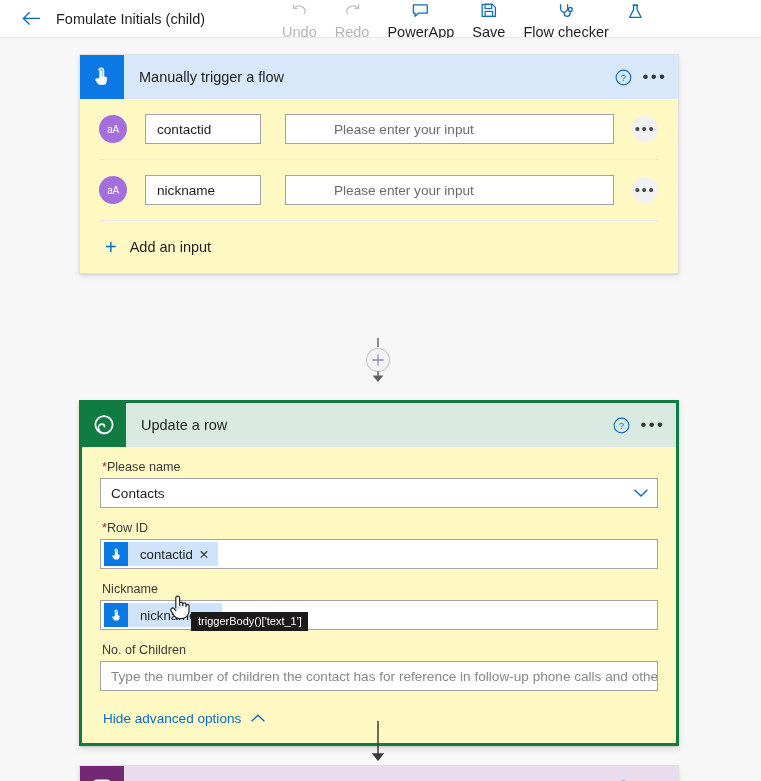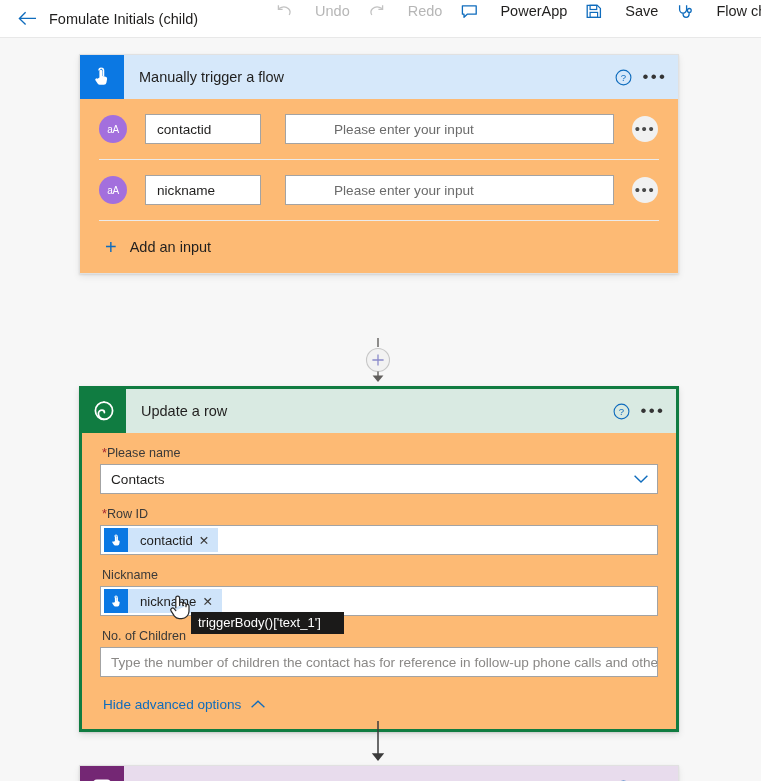--- a/index.html
+++ b/index.html
@@ -28,26 +28,27 @@
     cursor: pointer;
   }
   .flow-title {
     font-size: 14.5px;
     color: #201f1e;
     margin-left: 12px;
     white-space: nowrap;
   }
   .cmd-group { display: flex; align-items: center; margin-left: 68px; }
   .cmd-item {
-    display: flex; align-items: flex-start;
-    gap: 22px;
+    display: flex; align-items: center;
+    gap: 6px;
     padding: 0 9px;
     height: 32px;
     cursor: pointer;
     white-space: nowrap;
+    flex-direction: column;
   }
   .cmd-item .cmd-label { font-size: 14.5px; }
   .cmd-item.disabled { cursor: default; }
   .cmd-item.disabled .cmd-label { color: #b6b6b6; }
   .cmd-ico { display: flex; align-items: center; justify-content: center; width: 18px; height: 18px; }
 
   
   .canvas {
     position: relative;
     width: 628px;
@@ -106,21 +107,21 @@
 
   .ico-sq {
     width: 44px; height: 44px;
     display: flex; align-items: center; justify-content: center;
   }
   .ico-blue   { background: #0b78e3; }
   .ico-green  { background: #107c41; }
   .ico-purple { background: #742774; }
 
   
-  .card-body { background: #fdba74; }
+  .card-body { background: #fef9c3; }
   .input-row {
     display: flex;
     align-items: center;
     height: 60px;
     padding: 0 20px 0 19px;
   }
   .row-divider { height: 1px; background: #ebebeb; margin: 0 19px; }
   .avatar {
     width: 28px; height: 28px;
     border-radius: 50%;
@@ -220,22 +221,22 @@
   .adv-toggle .adv-label { color: #0f6cbd; font-size: 13.6px; }
 
   
   .conn { position: absolute; left: 0; width: 761px; }
 
   
   .tooltip {
     position: absolute;
     background: #1b1a19;
     color: #ffffff;
-    font-size: 13px;
-    padding: 3px 23px 4px 7px;
+    font-size: 11px;
+    padding: 3px 6px 4px 7px;
     white-space: nowrap;
     z-index: 60;
   }
   .cursor-hand { position: absolute; z-index: 70; pointer-events: none; }
 </style>
 </head>
 <body>
 
 <div class="cmdbar">
 
@@ -366,21 +367,21 @@
   <div class="conn" style="top:300px;height:45px;">
     <svg width="761" height="45" viewBox="0 0 761 45">
       <line x1="378" y1="0" x2="378" y2="9" stroke="#605e5c" stroke-width="1.4"></line>
       <circle cx="378" cy="22" r="11.5" fill="#f2f2f2" stroke="#c7c7c7" stroke-width="1.1"></circle>
       <path d="M378 16.4 V27.6 M372.4 22 H383.6" stroke="#8a8aca" stroke-width="1.3"></path>
       <line x1="378" y1="33.5" x2="378" y2="41" stroke="#605e5c" stroke-width="1.4"></line>
       <path d="M372.6 37.5 L378 44 L383.4 37.5 Z" fill="#605e5c"></path>
     </svg>
   </div>
 
-  <div class="card selected" style="top:348px;">
+  <div class="card selected" style="top:362px;">
 
     <div class="card-header hdr-dataverse">
       <div class="card-icon ico-sq ico-green">
         <svg width="26" height="26" viewBox="0 0 26 26">
           <path d="M13 4.1 a8.6 8.6 0 0 1 8.6 8.6 a8.6 8.6 0 0 1 -8.6 8.6 a5.6 5.6 0 0 1 -5.6 -5.6 a3.6 3.6 0 0 1 3.6 -3.6 a2.4 2.4 0 0 1 2.4 2.4" fill="none" stroke="#fff" stroke-width="1.75" stroke-linecap="round"></path>
           <path d="M13 4.1 a8.6 8.6 0 0 0 -8.6 8.6 a8.6 8.6 0 0 0 8.6 8.6" fill="none" stroke="#fff" stroke-width="1.75" stroke-linecap="round"></path>
         </svg>
       </div>
       <div class="card-title">Update a row</div>
       <div class="hdr-help">

